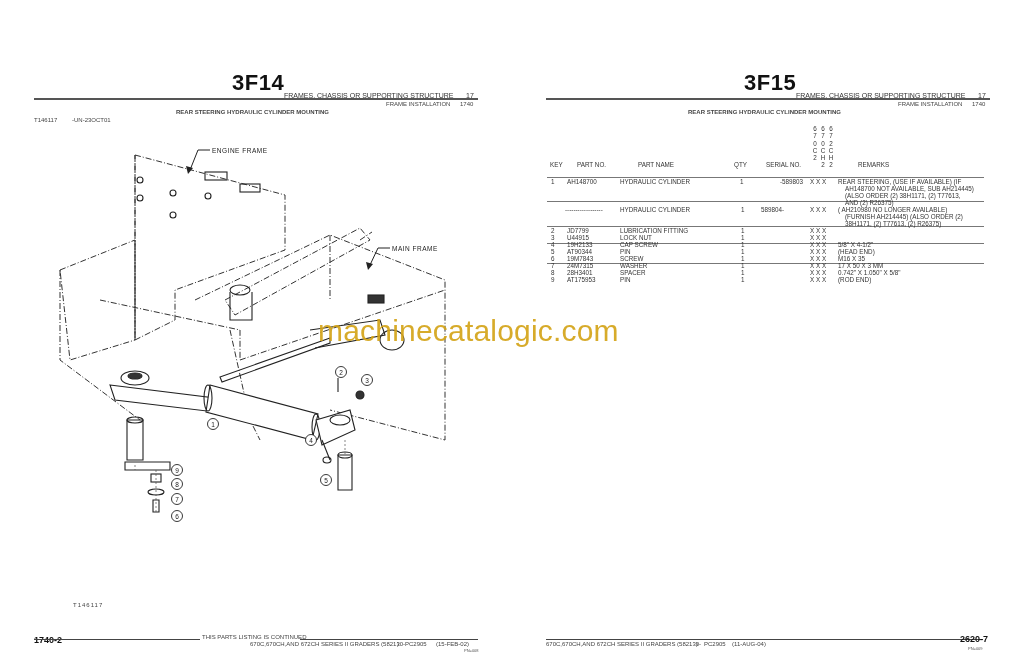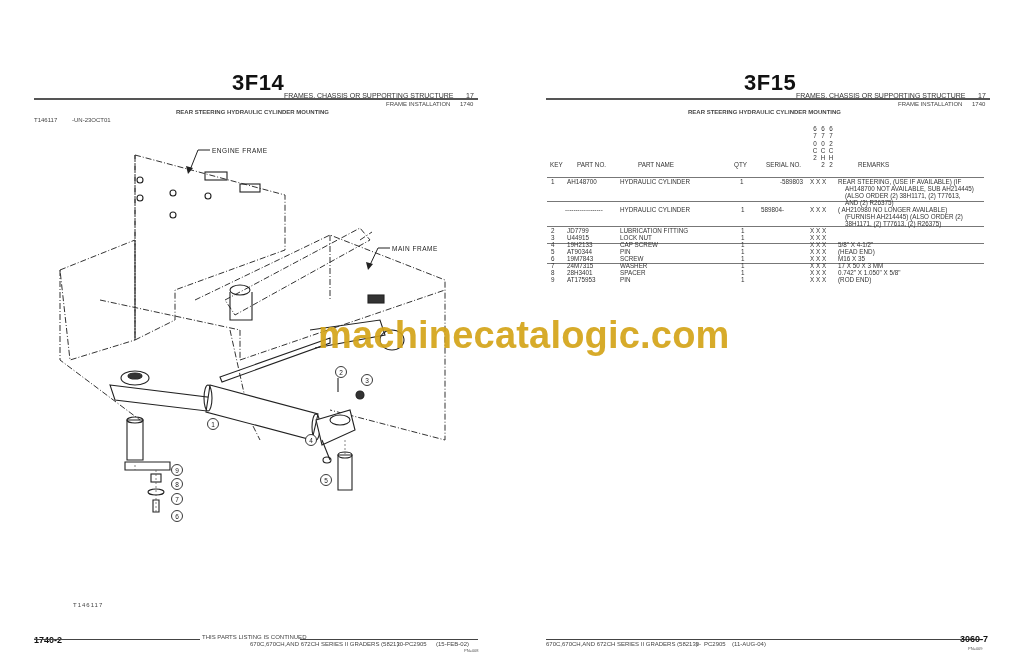--- a/index.html
+++ b/index.html
@@ -11,21 +11,21 @@
     .abs { position: absolute; white-space: nowrap; }
     .big-title { font-size: 22px; font-weight: bold; letter-spacing: 0.5px; color: #111; }
     .hdr-line { position: absolute; height: 2px; background: #555; }
     .small { font-size: 7px; color: #333; }
     .tiny { font-size: 6px; color: #444; }
     .bold { font-weight: bold; }
     .foot-line { position: absolute; height: 1px; background: #444; }
     .pagenum { font-size: 9px; font-weight: bold; color: #111; }
     .rowline { position: absolute; left: 547px; width: 437px; height: 1px; background: #777; }
     .cell { position: absolute; font-size: 6.3px; color: #333; white-space: nowrap; line-height: 7.3px; }
-    .watermark { position: absolute; left: 318px; top: 314px; font-size: 38px; font-weight: bold;
+    .watermark { position: absolute; left: 318px; top: 314px; font-size: 30px; font-weight: normal;
                  color: #d4a419; opacity: 0.92; letter-spacing: 0.2px; }
     svg text { font-family: "Liberation Sans", sans-serif; }
   </style>
 </head>
 <body>
 
 <div class="page left">
   <div class="abs big-title" style="left:232px; top:70px;">3F14</div>
   <div class="abs small" style="left:284px; top:92px;">FRAMES, CHASSIS OR SUPPORTING STRUCTURE</div>
   <div class="abs small" style="left:466px; top:92px;">17</div>
@@ -292,16 +292,16 @@
   <div class="cell" style="left:741px; top:276px;">1</div>
   <div class="cell" style="left:810px; top:276px;">X  X  X</div>
   <div class="cell" style="left:838px; top:276px;">(ROD END)</div>
 </div>
 
 <div class="foot-line" style="left:546px; top:639px; width:437px;"></div>
 <div class="abs tiny" style="left:546px; top:641px;">670C,670CH,AND 672CH SERIES II GRADERS (582130-</div>
 <div class="abs tiny" style="left:696px; top:641px;">)</div>
 <div class="abs tiny" style="left:704px; top:641px;">PC2905</div>
 <div class="abs tiny" style="left:732px; top:641px;">(11-AUG-04)</div>
-<div class="abs pagenum" style="left:960px; top:634px;">3060-7</div>
+<div class="abs pagenum" style="left:960px; top:634px;">2620-7</div>
 <div class="abs" style="left:968px; top:646px; font-size:4px; color:#555;">PN=009</div>
 
 <div class="watermark">machinecatalogic.com</div>
 
 </body></html>

